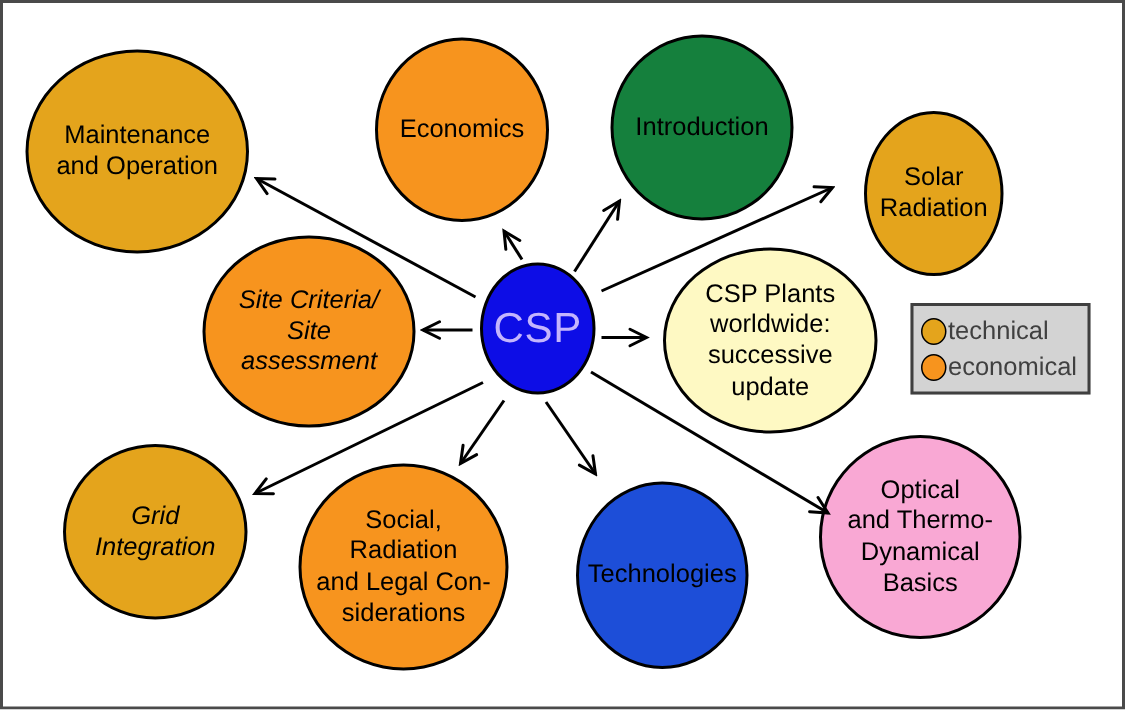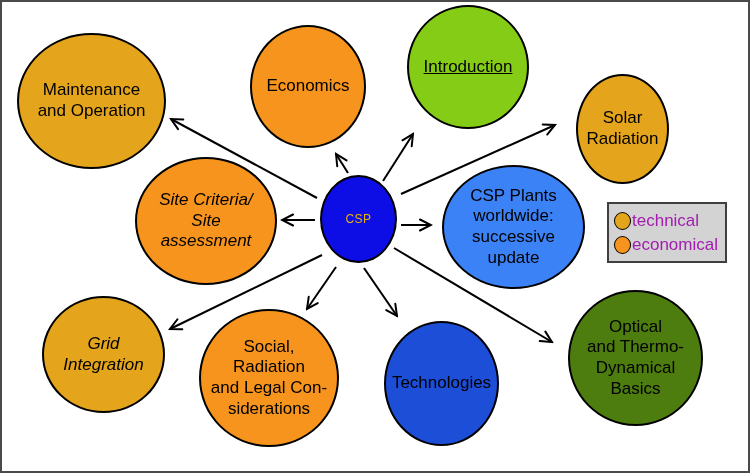--- a/index.html
+++ b/index.html
@@ -25,43 +25,43 @@
     text-align:center;
     z-index:2;
   }
   .node span {
     white-space:pre-line;
     font-size:17px;
     line-height:1.22;
     color:#000;
   }
   .node.center span {
-    font-size:12px;
-    color:#eab308;
+    font-size:28px;
+    color:#c4b5fd;
     letter-spacing:0.5px;
   }
   #legend {
     position:absolute; left:605px; top:200px;
     width:120px; height:61px;
     box-sizing:border-box;
     background:#d3d3d3;
     border:2px solid #3f3f3f;
     display:flex; flex-direction:column; justify-content:center;
     padding:4px 5px;
     z-index:2;
   }
   .legend-row { display:flex; align-items:center; height:24px; }
   .legend-swatch {
     width:17px; height:18px;
     border:1.5px solid #000;
     border-radius:50%;
     box-sizing:border-box;
     flex:0 0 auto;
   }
-  .legend-label { font-size:17px; color:#a21caf; margin-left:1px; }
+  .legend-label { font-size:17px; color:#404040; margin-left:1px; }
 </style>
 </head>
 <body>
 
 <div id="frame">
 
   <svg id="arrows" width="750" height="473" viewBox="0 0 750 473" xmlns="http://www.w3.org/2000/svg">
     <defs>
       <marker id="openv" viewBox="0 0 16 16" refX="14" refY="8" markerWidth="16" markerHeight="16" markerUnits="userSpaceOnUse" orient="auto">
         <path d="M3 2.5 L14 8 L3 13.5" fill="none" stroke="#000" stroke-width="2" stroke-linecap="round"></path>
@@ -83,52 +83,52 @@
       <div class="node center" style="left: 318px; top: 173px; width: 77px; height: 88px; background: rgb(13, 13, 230);">
         <span>CSP</span>
       </div>
       <div class="node" style="left: 15px; top: 31px; width: 149px; height: 136px; background: rgb(228, 164, 28);">
         <span>Maintenance
 and Operation</span>
       </div>
       <div class="node" style="left: 248px; top: 23px; width: 116px; height: 123px; background: rgb(247, 148, 30);">
         <span>Economics</span>
       </div>
-      <div class="node" style="left: 405px; top: 3px; width: 122px; height: 124px; background: #84cc16; text-decoration: underline;">
+      <div class="node" style="left: 405px; top: 21px; width: 122px; height: 124px; background: #15803d;">
         <span>Introduction</span>
       </div>
       <div class="node" style="left: 574px; top: 72px; width: 93px; height: 110px; background: rgb(228, 164, 28);">
         <span>Solar
 Radiation</span>
       </div>
       <div class="node" style="left: 133px; top: 155px; width: 142px; height: 128px; background: rgb(247, 148, 30); font-style: italic;">
         <span>Site Criteria/
 Site
 assessment</span>
       </div>
-      <div class="node" style="left: 440px; top: 163px; width: 143px; height: 124px; background: #3b82f6;">
+      <div class="node" style="left: 440px; top: 163px; width: 143px; height: 124px; background: #fef9c3;">
         <span>CSP Plants
 worldwide:
 successive
 update</span>
       </div>
       <div class="node" style="left: 40px; top: 294px; width: 123px; height: 117px; background: rgb(228, 164, 28); font-style: italic;">
         <span>Grid
 Integration</span>
       </div>
       <div class="node" style="left: 197px; top: 307px; width: 140px; height: 138px; background: rgb(247, 148, 30);">
         <span>Social,
 Radiation
 and Legal Con-
 siderations</span>
       </div>
       <div class="node" style="left: 382px; top: 319px; width: 115px; height: 125px; background: #1d4ed8;">
         <span>Technologies</span>
       </div>
-      <div class="node" style="left: 566px; top: 288px; width: 135px; height: 136px; background: #4d7c0f;">
+      <div class="node" style="left: 544px; top: 288px; width: 135px; height: 136px; background: #f9a8d4;">
         <span>Optical
 and Thermo-
 Dynamical
 Basics</span>
       </div>
     </div>
 
   <div id="legend">
     <div class="legend-row">
       <span class="legend-swatch" style="background: rgb(228, 164, 28);"></span>

